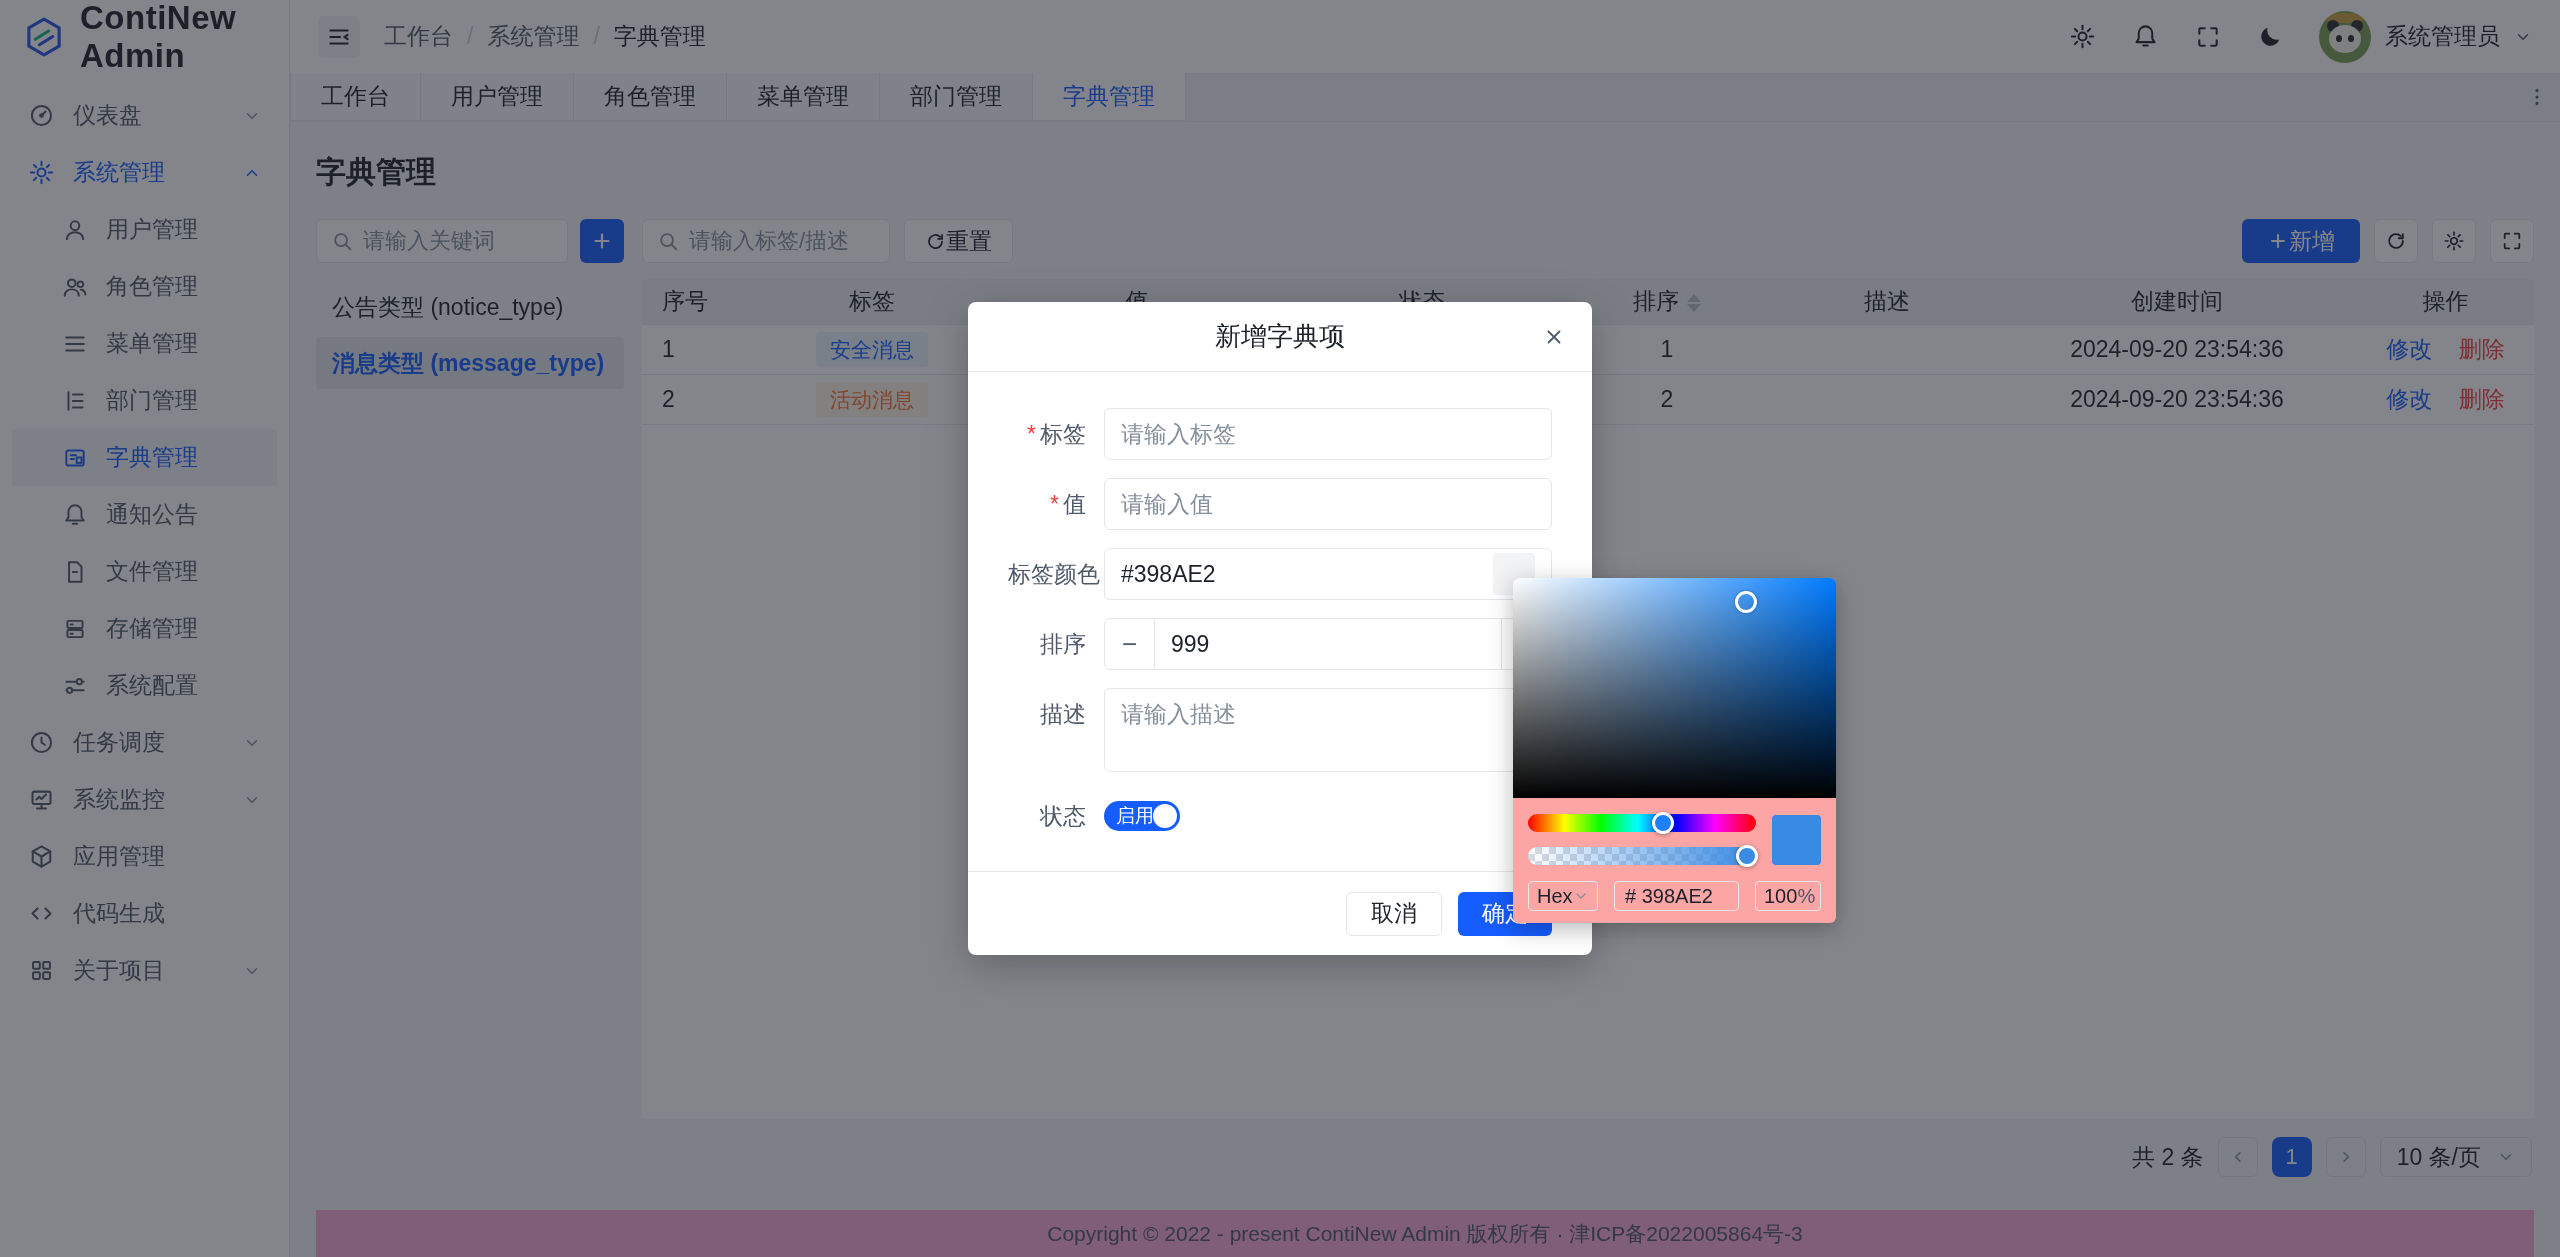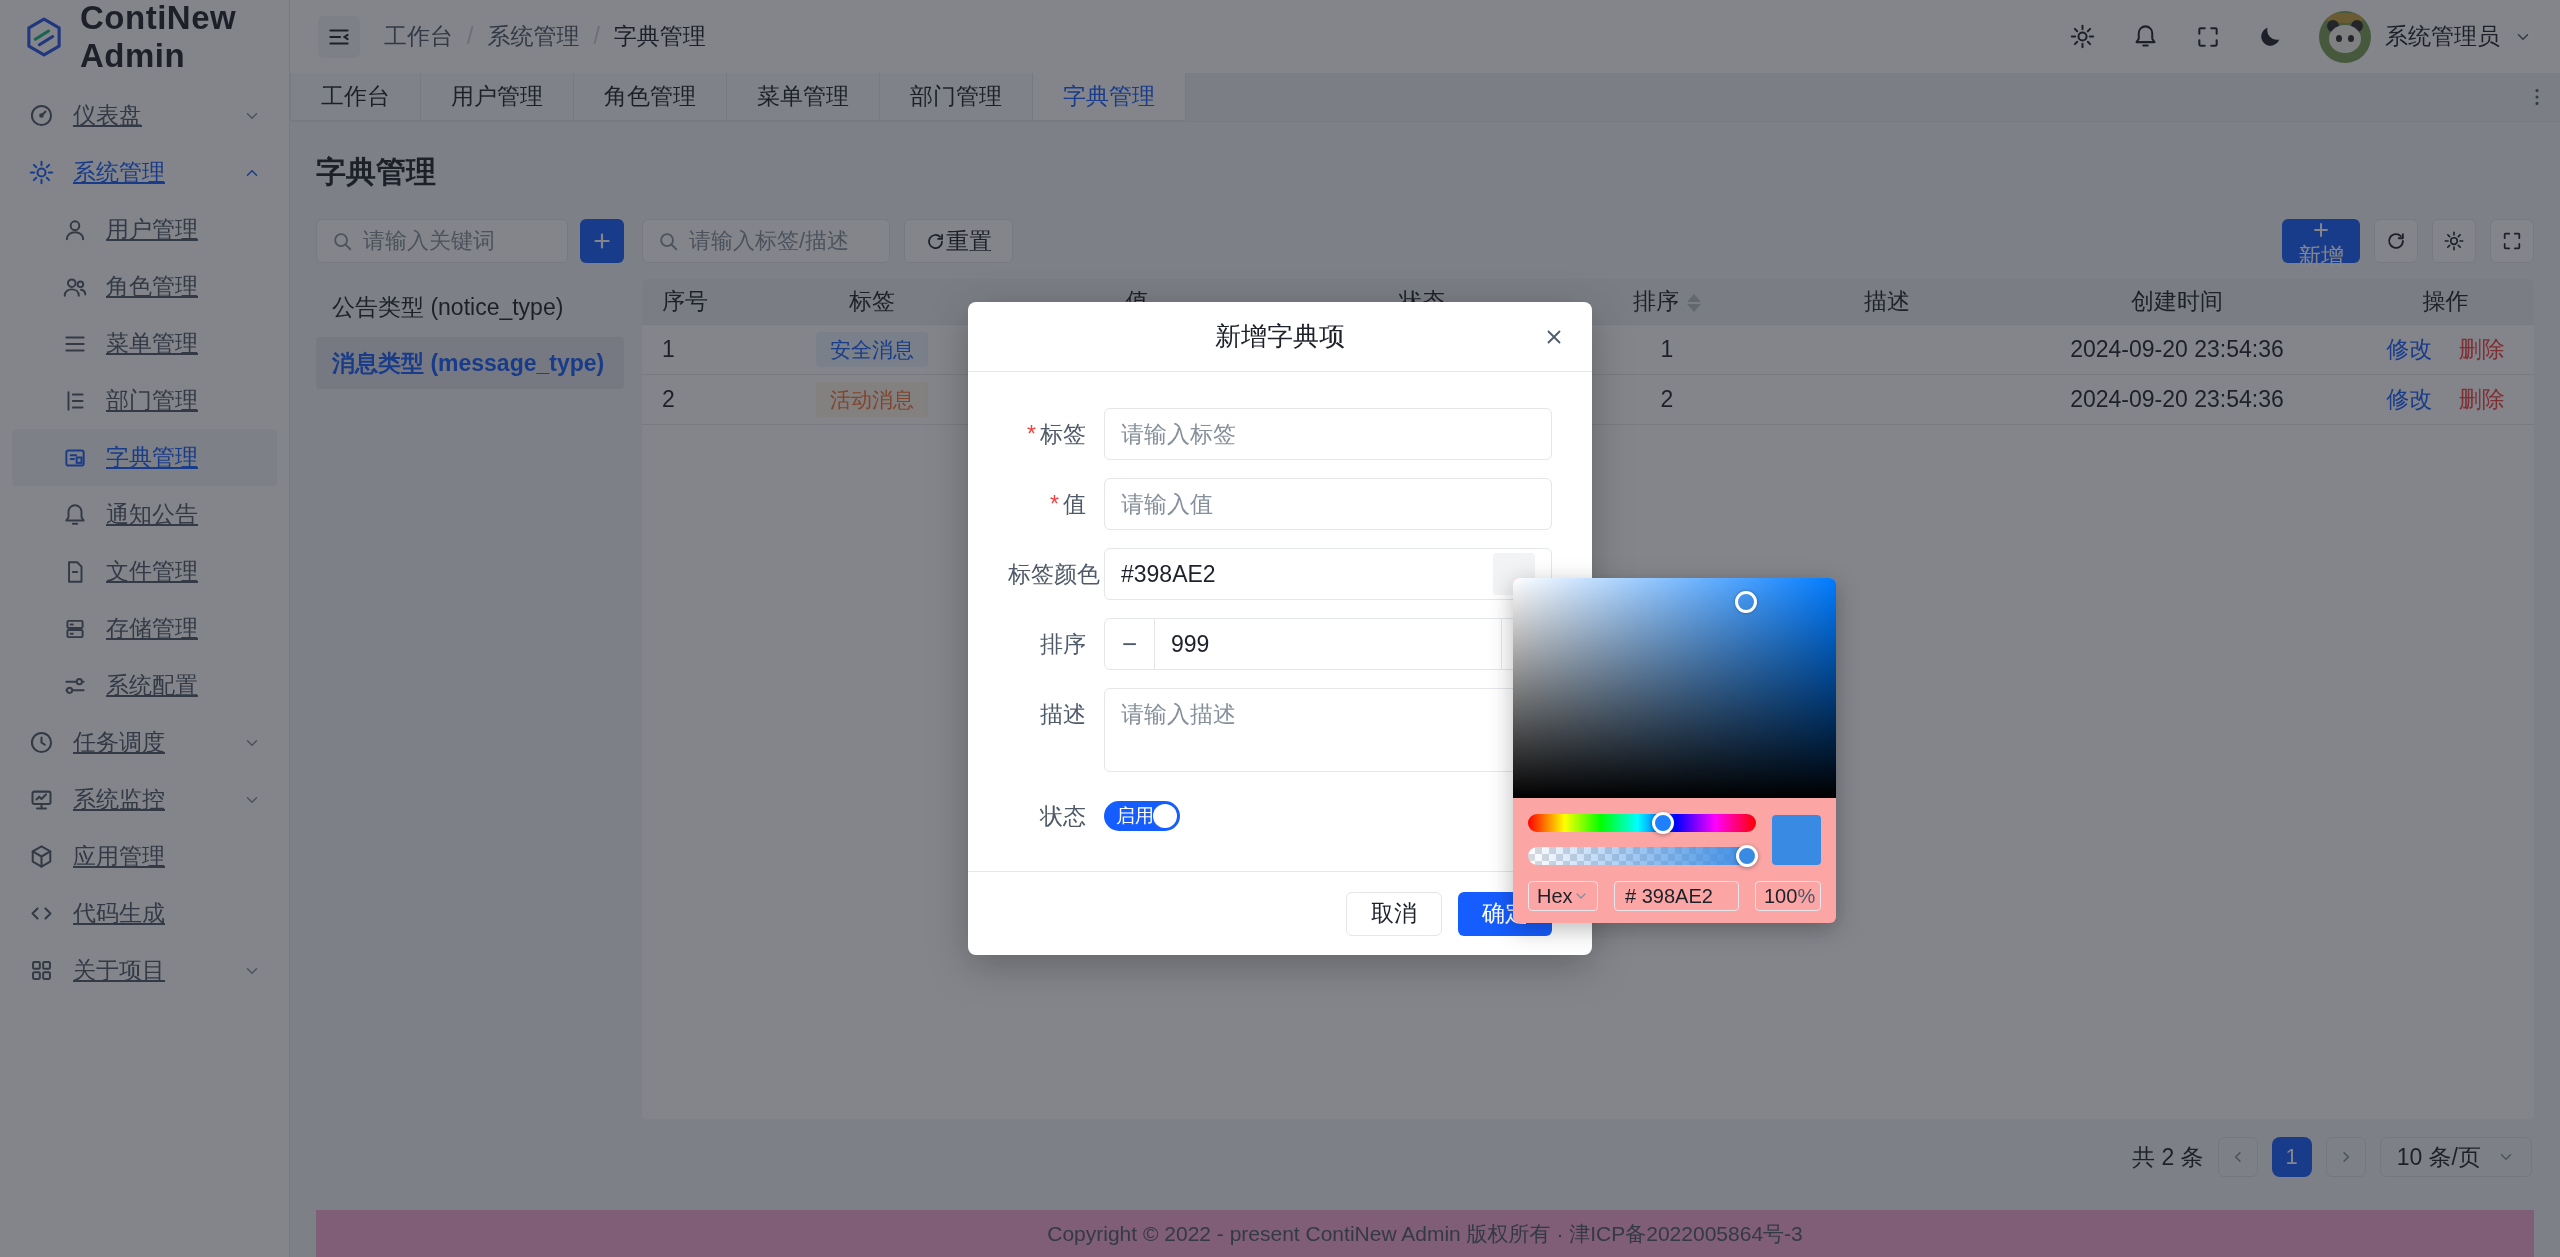--- a/index.html
+++ b/index.html
@@ -8,21 +8,21 @@
   .ic { display:inline-block; vertical-align:middle; flex-shrink:0; }
   svg { display:block; }
 
   
   .app { display:flex; width:100%; height:100%; }
 
   
   .sidebar { width:290px; background:#fff; border-right:1px solid #e5e6eb; flex-shrink:0; display:flex; flex-direction:column; }
   .logo { height:73px; display:flex; align-items:center; gap:14px; padding-left:22px; font-size:33px; font-weight:bold; color:#1d2129; letter-spacing:.5px; }
   .menu { padding:14px 12px; font-size:23px; color:#4e5969; }
-  .m-item { height:57px; display:flex; align-items:center; gap:18px; padding:0 16px; border-radius:4px; cursor:pointer;text-decoration:underline; }
+  .m-item { height:57px; display:flex; align-items:center; gap:18px; padding:0 16px; border-radius:4px; cursor:pointer; }
   .m-item .lbl { flex:1; white-space:nowrap; }
   .m-item .chev { color:#86909c; }
   .m-item.child { padding-left:50px; }
   .m-item.parent-active { color:#165dff; }
   .m-item.parent-active .chev { color:#165dff; }
   .m-item.selected { background:#f2f3f5; color:#165dff; }
 
   
   .right-side { flex:1; display:flex; flex-direction:column; min-width:0; }
 
@@ -61,21 +61,21 @@
   .sq-primary { width:44px; height:44px; background:#165dff; border-radius:6px; display:flex; align-items:center; justify-content:center; color:#fff; cursor:pointer; flex-shrink:0; }
   .dict-item { height:52px; display:flex; align-items:center; padding:0 16px; border-radius:4px; font-size:23px; color:#1d2129; cursor:pointer; margin-bottom:4px; white-space:nowrap; }
   .dict-item.selected { background:#e2e5ea; color:#165dff; font-weight:bold; }
 
   
   .right-panel { flex:1; min-width:0; display:flex; flex-direction:column; }
   .toolbar { display:flex; align-items:center; margin-bottom:16px; }
   .toolbar .search-box { flex:none; width:248px; }
   .btn { height:44px; border-radius:6px; display:flex; align-items:center; font-size:23px; cursor:pointer; }
   .btn-plain { background:#fff; border:1px solid #e5e6eb; color:#1d2129; padding:0 20px; }
-  .btn-primary { background:#165dff; border:none; color:#fff; padding:0 16px;flex-direction:column; }
+  .btn-primary { background:#165dff; border:none; color:#fff; padding:0 25px; }
   .toolbar .btn-plain { margin-left:14px; }
   .tb-right { margin-left:auto; display:flex; align-items:center; gap:14px; }
   .icon-btn { width:44px; height:44px; background:#fff; border:1px solid #e5e6eb; border-radius:6px; display:flex; align-items:center; justify-content:center; color:#1d2129; cursor:pointer; }
 
   .table-card { background:#fff; border-radius:4px; height:840px; overflow:hidden; }
   .t-row { display:grid; grid-template-columns:115px 230px 300px 270px 220px 220px 360px 1fr; align-items:center; height:50px; border-bottom:1px solid #e5e6eb; font-size:23px; color:#1d2129; }
   .t-head { height:46px; background:#eceef1; font-weight:500; border-bottom:1px solid #e5e6eb; }
   .c { text-align:center; white-space:nowrap; overflow:hidden; }
   .c.left { text-align:left; padding-left:20px; }
   .sorter { display:inline-flex; flex-direction:column; gap:2px; margin-left:8px; vertical-align:middle; cursor:pointer; }

